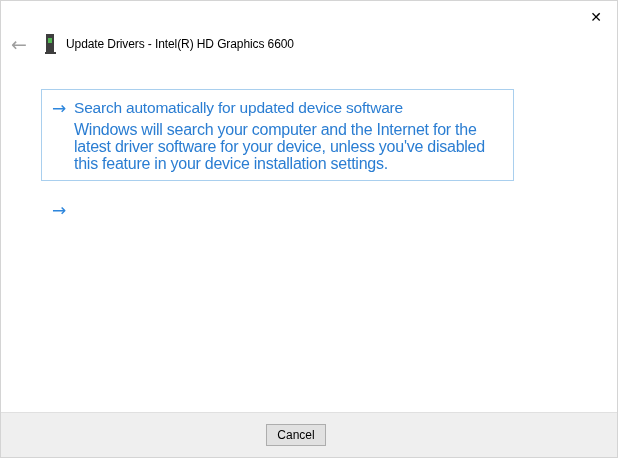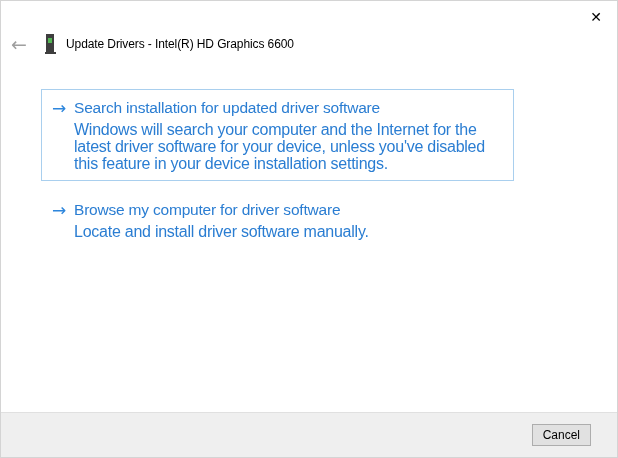--- a/index.html
+++ b/index.html
@@ -104,21 +104,21 @@
     letter-spacing: -0.25px;
     max-width: 433px;
   }
 
   
   .footer {
     flex: 0 0 auto;
     height: 45px;
     background: #efefef;
     border-top: 1px solid #e0e0e0;
-    display: flex; align-items: center; justify-content: flex-end;
+    display: flex; align-items: center; justify-content: center;
     padding-right: 26px;
   }
   .cancel {
     min-width: 55px; height: 22px;
     background: #e1e1e1;
     border: 1px solid #adadad;
     font-size: 12px; color: #000;
     font-family: "Liberation Sans", "DejaVu Sans", sans-serif;
     cursor: pointer;
     padding: 0 10px;
@@ -146,31 +146,27 @@
       <span class="base"></span>
     </span>
     <span class="win-title">Update Drivers - Intel(R) HD Graphics 6600</span>
   </div>
 
   <div class="content">
 
     <div class="option focused">
       <span class="opt-arrow">→</span>
       <span class="opt-text">
-        <span class="opt-title">Search installation for updated driver software</span>
+        <span class="opt-title">Search automatically for updated device software</span>
         <span class="opt-desc">Windows will search your computer and the Internet for the latest driver software for your device, unless you've disabled this feature in your device installation settings.</span>
       </span>
     </div>
 
     <div class="option">
       <span class="opt-arrow">→</span>
-      <span class="opt-text">
-        <span class="opt-title">Browse my computer for driver software</span>
-        <span class="opt-desc">Locate and install driver software manually.</span>
-      </span>
     </div>
   </div>
 
   <div class="footer">
     <button class="cancel">Cancel</button>
   </div>
 
 </div>
 
 </body></html>

